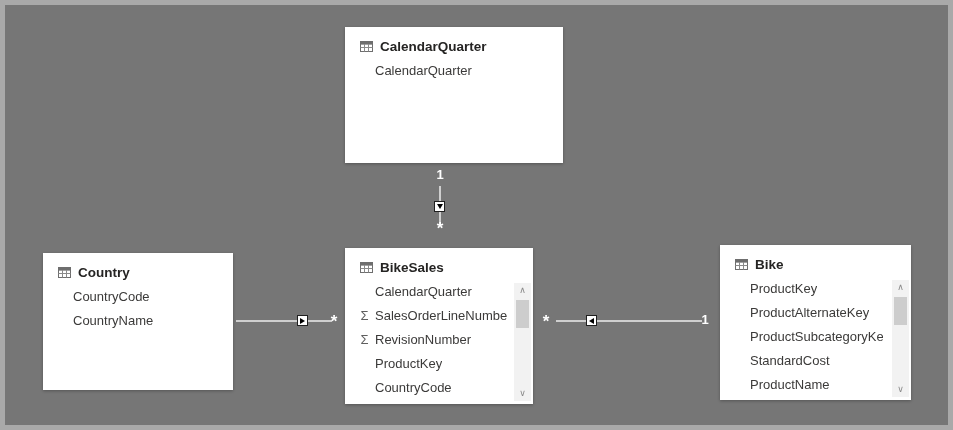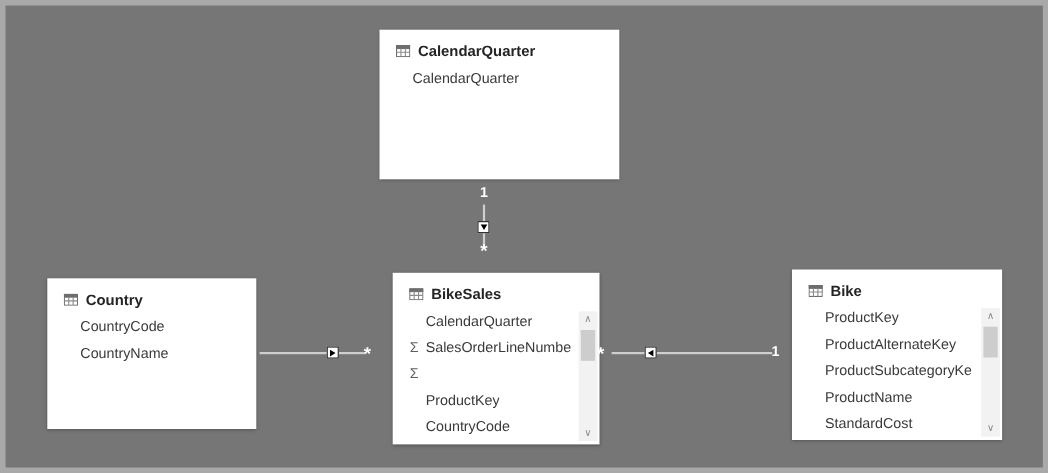--- a/index.html
+++ b/index.html
@@ -15,21 +15,21 @@
 
   
   .card {
     position:absolute;
     background:#ffffff;
     box-shadow:0 1px 3px rgba(0,0,0,0.28);
     cursor:move;
   }
   #card-calendarquarter { left:340px; top:22px;  width:218px; height:136px; }
   #card-country         { left:22px;  top:248px; width:190px; height:137px;margin-left:16px; }
-  #card-bikesales       { left:340px; top:243px; width:188px; height:156px;margin-left:12px; }
+  #card-bikesales       { left:340px; top:243px; width:188px; height:156px; }
   #card-bike            { left:715px; top:240px; width:191px; height:155px; }
 
   .card-header {
     display:flex; align-items:center;
     padding:9px 10px 0 15px; height:29px;
   }
   .tbl-icon { display:inline-flex; margin-right:7px; flex:0 0 auto; }
   .tbl-title {
     font-size:13.5px; font-weight:bold; color:#252423;
     white-space:nowrap; overflow:hidden;
@@ -170,20 +170,21 @@
     <div class="fields">
       <div class="field">
         <span class="fname">CalendarQuarter</span>
       </div>
       <div class="field">
         <span class="sigma">Σ</span>
         <span class="fname">SalesOrderLineNumber</span>
       </div>
       <div class="field">
         <span class="sigma">Σ</span>
+        <span class="fname">RevisionNumber</span>
       </div>
       <div class="field">
         <span class="fname">ProductKey</span>
       </div>
       <div class="field">
         <span class="fname">CountryCode</span>
       </div>
     </div>
     <div class="scrollbar">
       <span class="scroll-btn scroll-up">∧</span>
@@ -209,24 +210,24 @@
       <div class="field">
         <span class="fname">ProductKey</span>
       </div>
       <div class="field">
         <span class="fname">ProductAlternateKey</span>
       </div>
       <div class="field">
         <span class="fname">ProductSubcategoryKey</span>
       </div>
       <div class="field">
+        <span class="fname">StandardCost</span>
+      </div>
+      <div class="field">
         <span class="fname">ProductName</span>
-      </div>
-      <div class="field">
-        <span class="fname">StandardCost</span>
       </div>
     </div>
     <div class="scrollbar">
       <span class="scroll-btn scroll-up">∧</span>
       <span class="scroll-thumb"></span>
       <span class="scroll-btn scroll-down">∨</span>
     </div>
   </div>
 
   <div class="rel" id="rel-calendar-bikesales">

